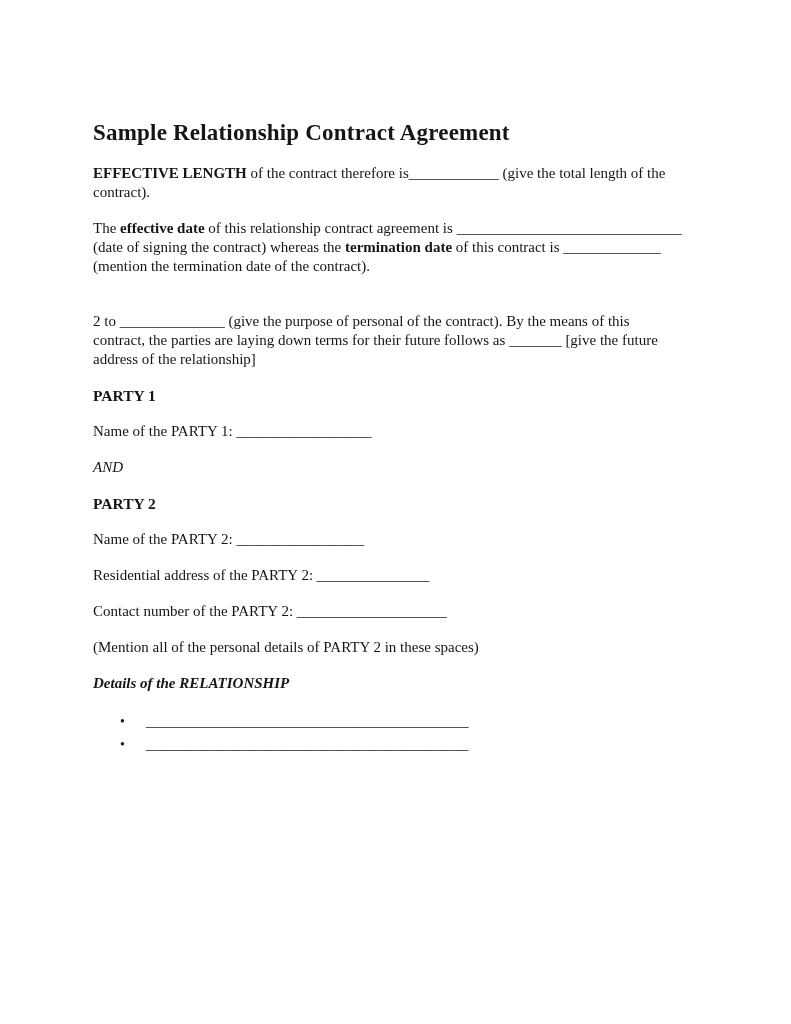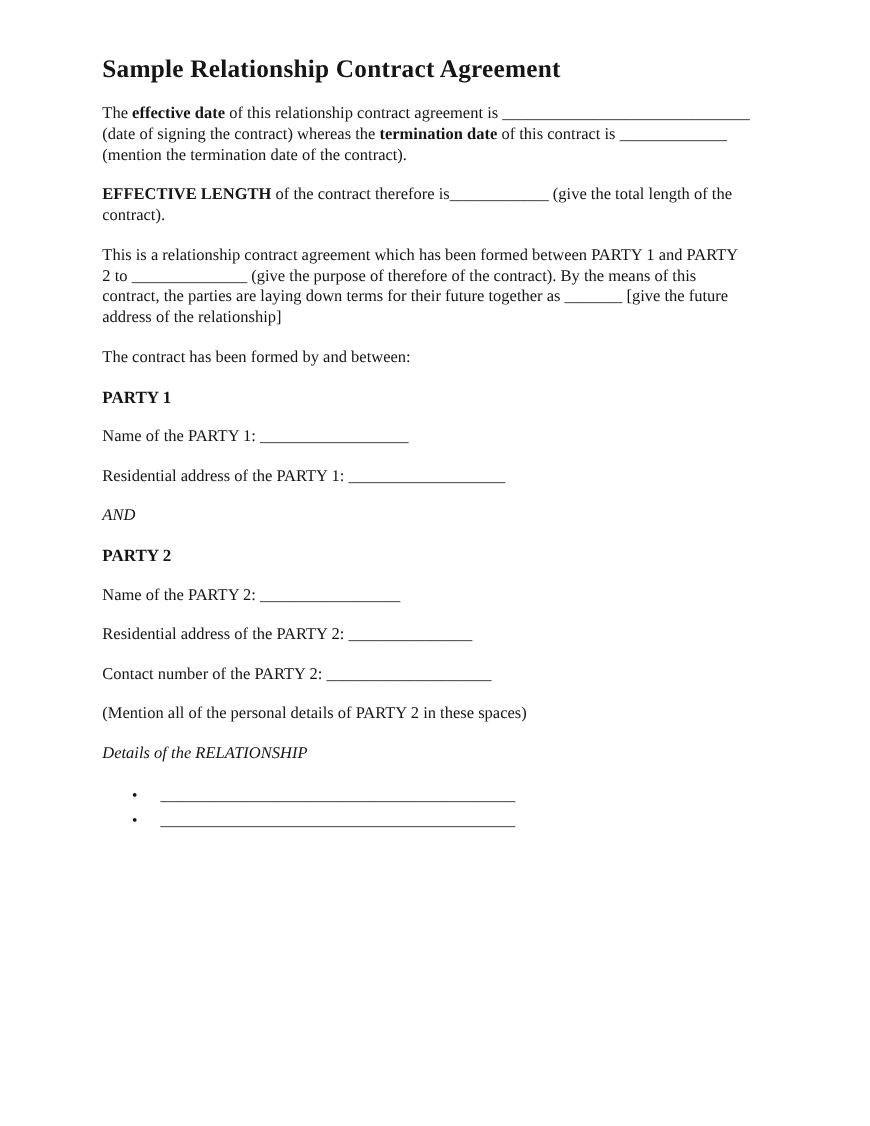--- a/index.html
+++ b/index.html
@@ -1,40 +1,40 @@
 <!DOCTYPE html>
 <html><head>
 <meta charset="utf-8">
 <style>
   html, body { margin: 0; padding: 0; background: #ffffff; }
   .page {
     width: 791px;
     height: 1024px;
     background: #ffffff;
     box-sizing: border-box;
-    padding: 50px 88px 0 93px;
+    padding: 120px 88px 0 93px;
     font-family: "Liberation Serif", "DejaVu Serif", serif;
     color: #151515;
     overflow: hidden;
   }
   .content { width: 612px; }
   h1.doc-title {
     font-size: 23px;
     font-weight: bold;
     margin: 0 0 18px 0;
     letter-spacing: 0.2px;
   }
   p, .line {
     font-size: 15px;
     line-height: 19px;
     margin: 0 0 17px 0;
   }
   .b { font-weight: bold; }
   .i { font-style: italic; }
-  .bi { font-weight: normal; font-style: italic; }
+  .bi { font-weight: bold; font-style: italic; }
   .center { text-align: left; }
   .party-heading {
     font-size: 15.5px;
     font-weight: bold;
     margin: 0 0 17px 0;
     line-height: 19px;
   }
   ul.rule-list {
     margin: 0;
     padding: 0 0 0 27px;
@@ -53,39 +53,37 @@
   .blank { letter-spacing: 0; white-space: nowrap; }
 </style>
 </head>
 <body>
 
 <div class="page">
   <div class="content">
 
     <h1 class="doc-title">Sample Relationship Contract Agreement</h1>
 
+    <p><span class="b">EFFECTIVE LENGTH</span><span> of the contract therefore is</span><span class="blank">____________</span><span> (give the total length of the</span><br>
+      <span>contract).</span></p>
+
     <p><span>The </span><span class="b">effective date</span><span> of this relationship contract agreement is </span><span class="blank">______________________________</span><br>
       <span>(date of signing the contract) whereas the </span><span class="b">termination date</span><span> of this contract is </span><span class="blank">_____________</span><br>
       <span>(mention the termination date of the contract).</span></p>
 
-    <p><span class="b">EFFECTIVE LENGTH</span><span> of the contract therefore is</span><span class="blank">____________</span><span> (give the total length of the</span><br>
-      <span>contract).</span></p>
-
-    <p><span>This is a relationship contract agreement which has been formed between PARTY 1 and PARTY</span><br>
-      <span>2 to </span><span class="blank">______________</span><span> (give the purpose of therefore of the contract). By the means of this</span><br>
-      <span>contract, the parties are laying down terms for their future together as </span><span class="blank">_______</span><span> [give the future</span><br>
+    <p><br>
+      <span>2 to </span><span class="blank">______________</span><span> (give the purpose of personal of the contract). By the means of this</span><br>
+      <span>contract, the parties are laying down terms for their future follows as </span><span class="blank">_______</span><span> [give the future</span><br>
       <span>address of the relationship]</span></p>
 
-    <p>The contract has been formed by and between:</p>
 
     <p class="party-heading">PARTY 1</p>
 
     <p><span>Name of the PARTY 1: </span><span class="blank">__________________</span></p>
 
-    <p><span>Residential address of the PARTY 1: </span><span class="blank">___________________</span></p>
 
 
 
     <p class="center i">AND</p>
 
     <p class="party-heading">PARTY 2</p>
 
     <p><span>Name of the PARTY 2: </span><span class="blank">_________________</span></p>
 
     <p><span>Residential address of the PARTY 2: </span><span class="blank">_______________</span></p>

